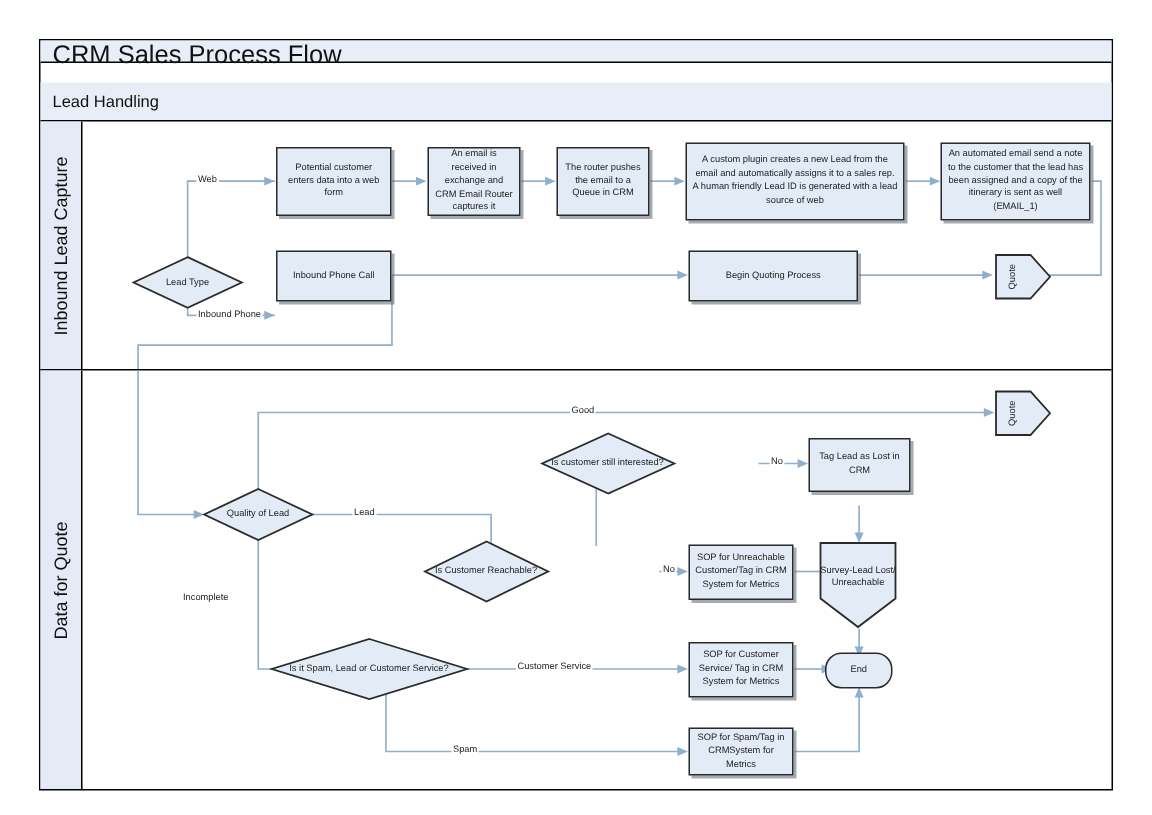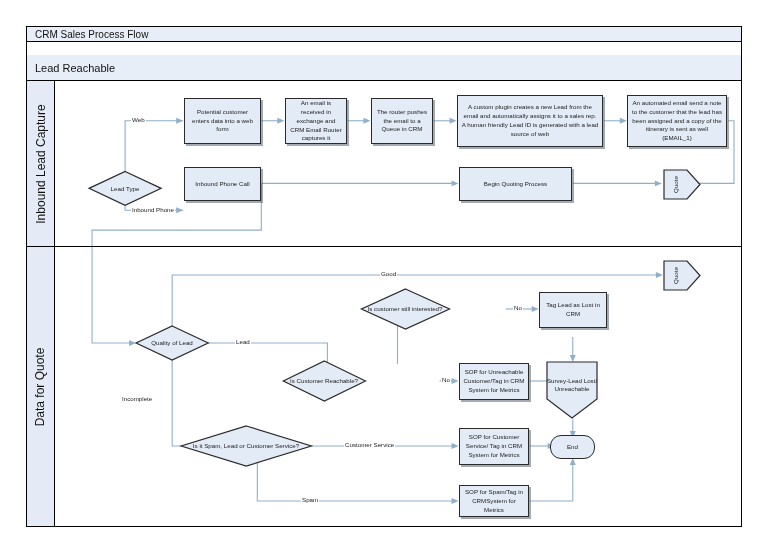--- a/index.html
+++ b/index.html
@@ -4,21 +4,21 @@
 <style>
   html,body{margin:0;padding:0;background:#ffffff;}
   body{width:768px;height:543px;font-family:"Liberation Sans",sans-serif;}
   #stage{position:relative;width:768px;height:543px;overflow:hidden;background:#fff;}
 
   
   .frame{position:absolute;left:26px;top:26px;width:716px;height:501px;
          border:1.5px solid #000;box-sizing:border-box;background:#fff;}
   .title-bar{position:absolute;left:0;top:0;width:100%;height:15px;
              background:#e8eef8;border-bottom:1.5px solid #000;box-sizing:border-box;
-             display:flex;align-items:center;padding-left:8px;font-size:10px;color:#111;}
+             display:flex;align-items:flex-start;padding-left:8px;font-size:17px;color:#111;}
   .phase-bar{position:absolute;left:0;top:28px;width:100%;height:26px;
              background:#e8eef8;border-bottom:1.5px solid #000;box-sizing:border-box;
              display:flex;align-items:center;padding-left:8px;font-size:11px;color:#111;}
   .lane{position:absolute;left:0;width:100%;box-sizing:border-box;}
   .lane.l1{top:54px;height:166px;border-bottom:1.5px solid #000;}
   .lane.l2{top:220px;height:279px;}
   .lane-head{position:absolute;left:0;top:0;width:28px;height:100%;
              background:#e4ebf7;border-right:1.5px solid #000;box-sizing:border-box;
              display:flex;align-items:center;justify-content:center;}
   .lane-head span{transform:rotate(-90deg);white-space:nowrap;font-size:12px;color:#111;}
@@ -57,21 +57,21 @@
 <body>
 
 <div id="stage">
   <div class="frame">
 
     <div class="title-bar">
       <span>CRM Sales Process Flow</span>
     </div>
 
     <div class="phase-bar">
-      <span>Lead Reachable</span>
+      <span>Lead Handling</span>
     </div>
 
     <div class="lane l1">
       <div class="lane-head">
         <span>Inbound Lead Capture</span>
       </div>
       <div class="lane-body">
 
         <svg class="conn" viewBox="0 0 685 166" preserveAspectRatio="none">
 

